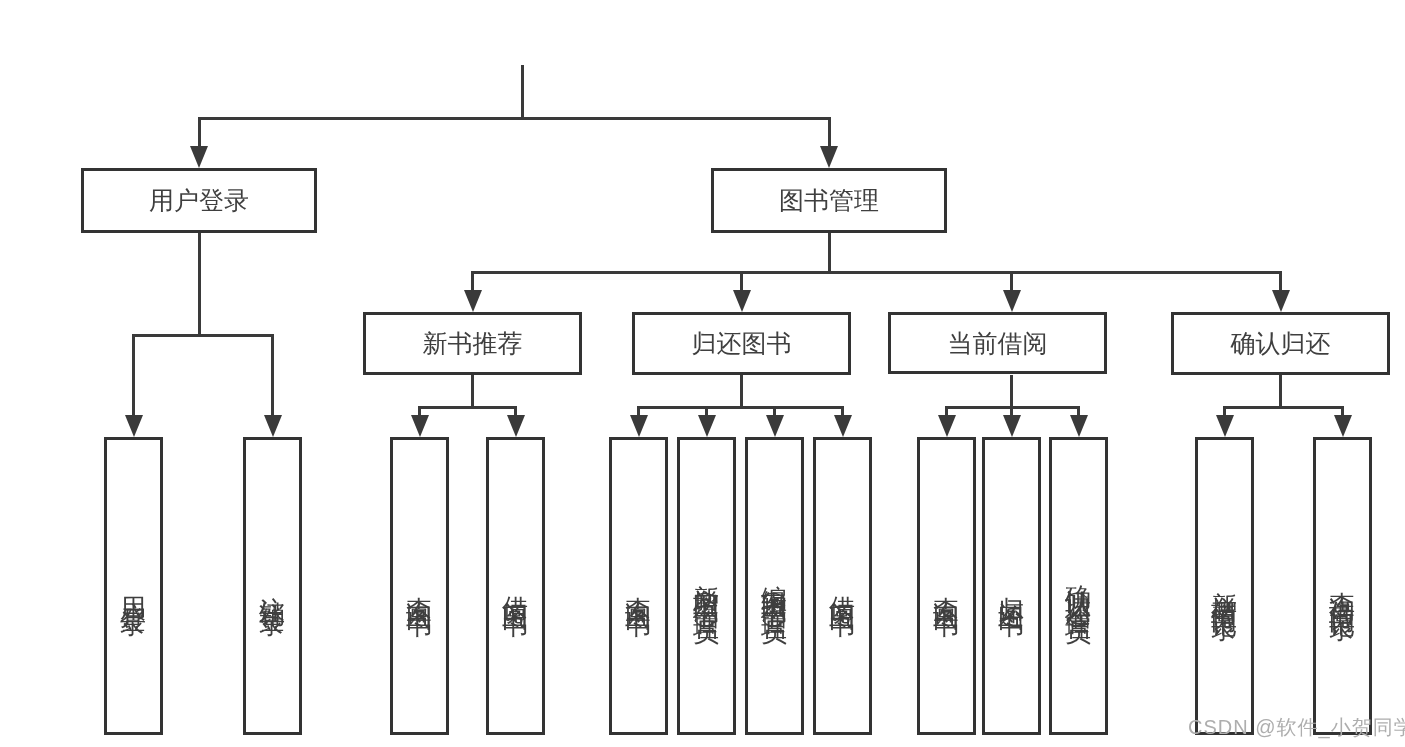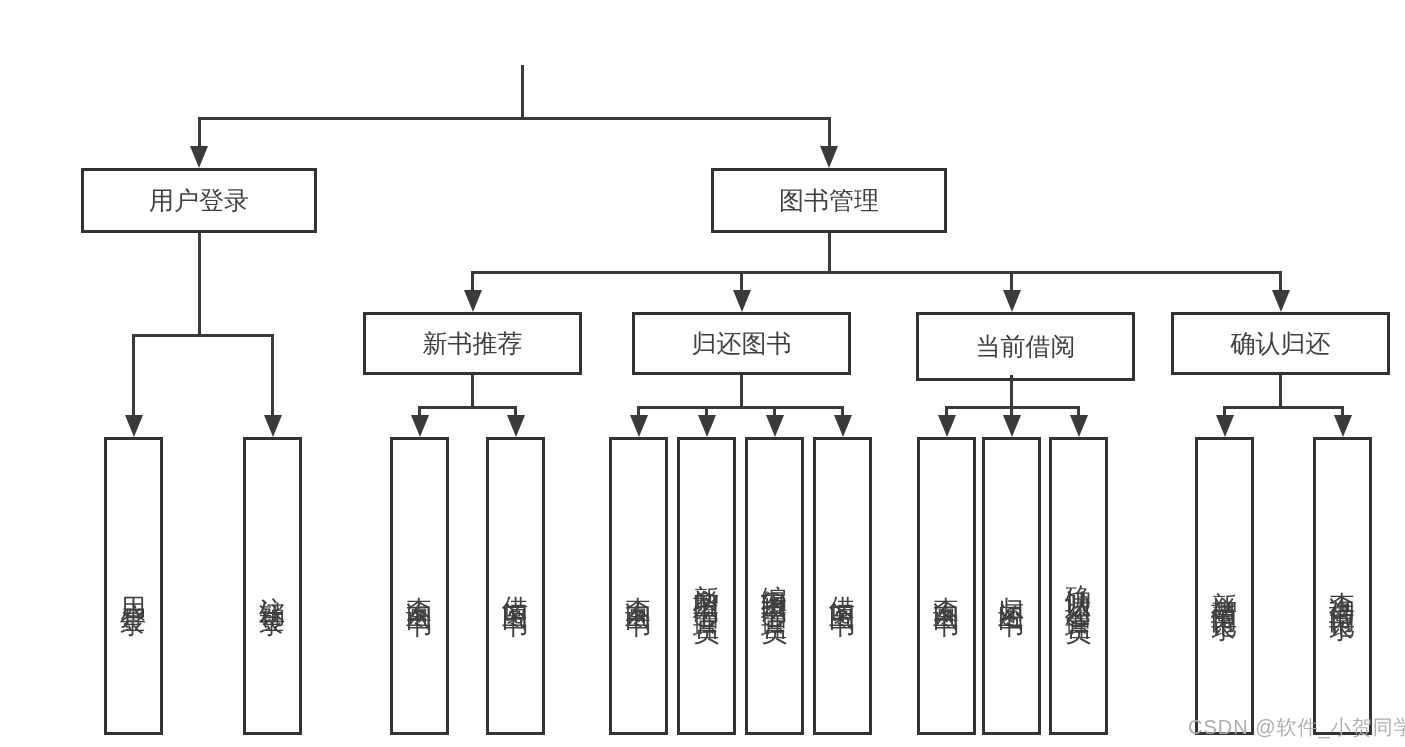--- a/index.html
+++ b/index.html
@@ -44,21 +44,21 @@
   </div>
 
   <div class="box" style="left:711px;top:168px;width:236px;height:65px">
     <span>图书管理</span>
   </div>
 
   <div class="box" style="left:632px;top:312px;width:219px;height:63px">
     <span>归还图书</span>
   </div>
 
-  <div class="box" style="left:916px;top:312px;width:219px;height:69px">
+  <div class="box" style="left:888px;top:312px;width:219px;height:62px">
     <span>当前借阅</span>
   </div>
 
   <div class="box" style="left:1171px;top:312px;width:219px;height:63px">
     <span>确认归还</span>
   </div>
 
   <div class="box leaf" style="left:104px;top:437px;width:59px;height:298px">
     <span class="vtext">用户登录</span>
   </div>

